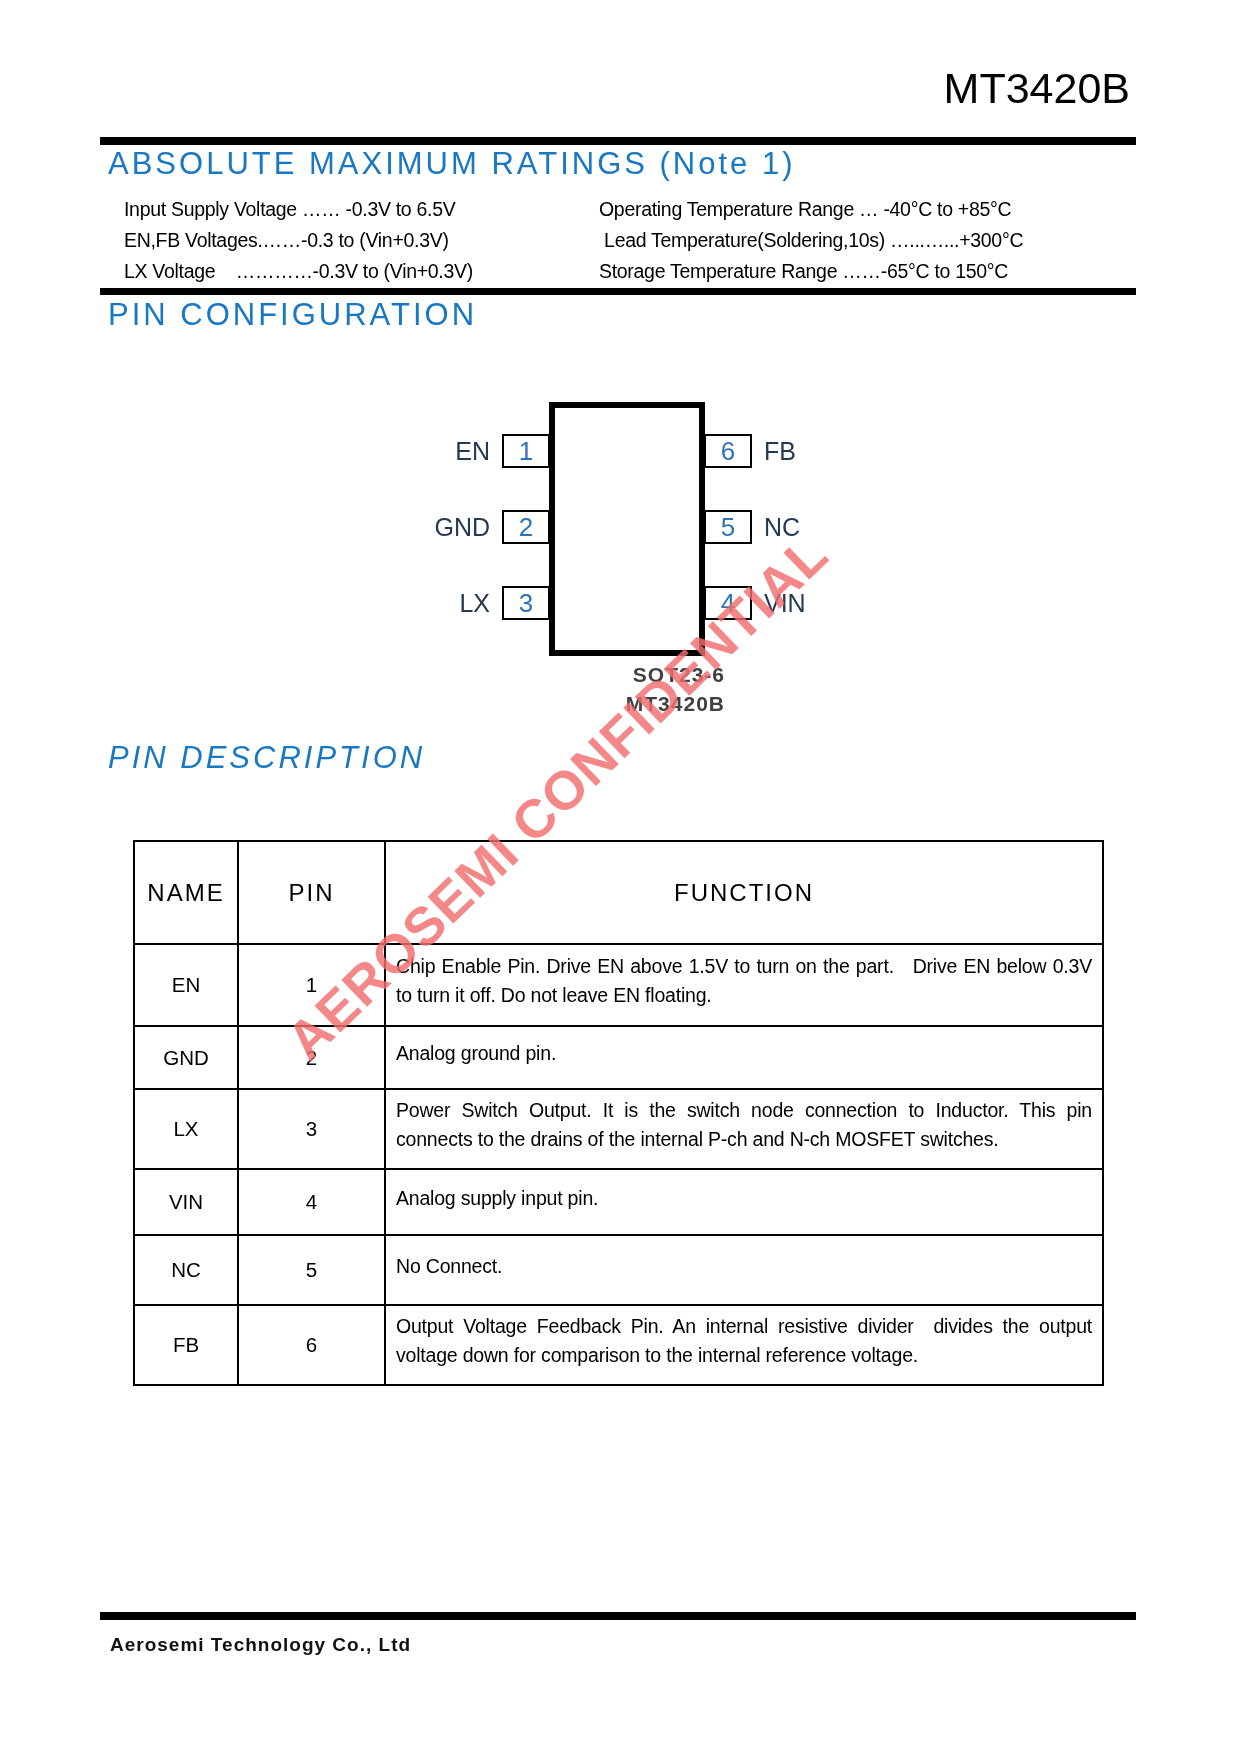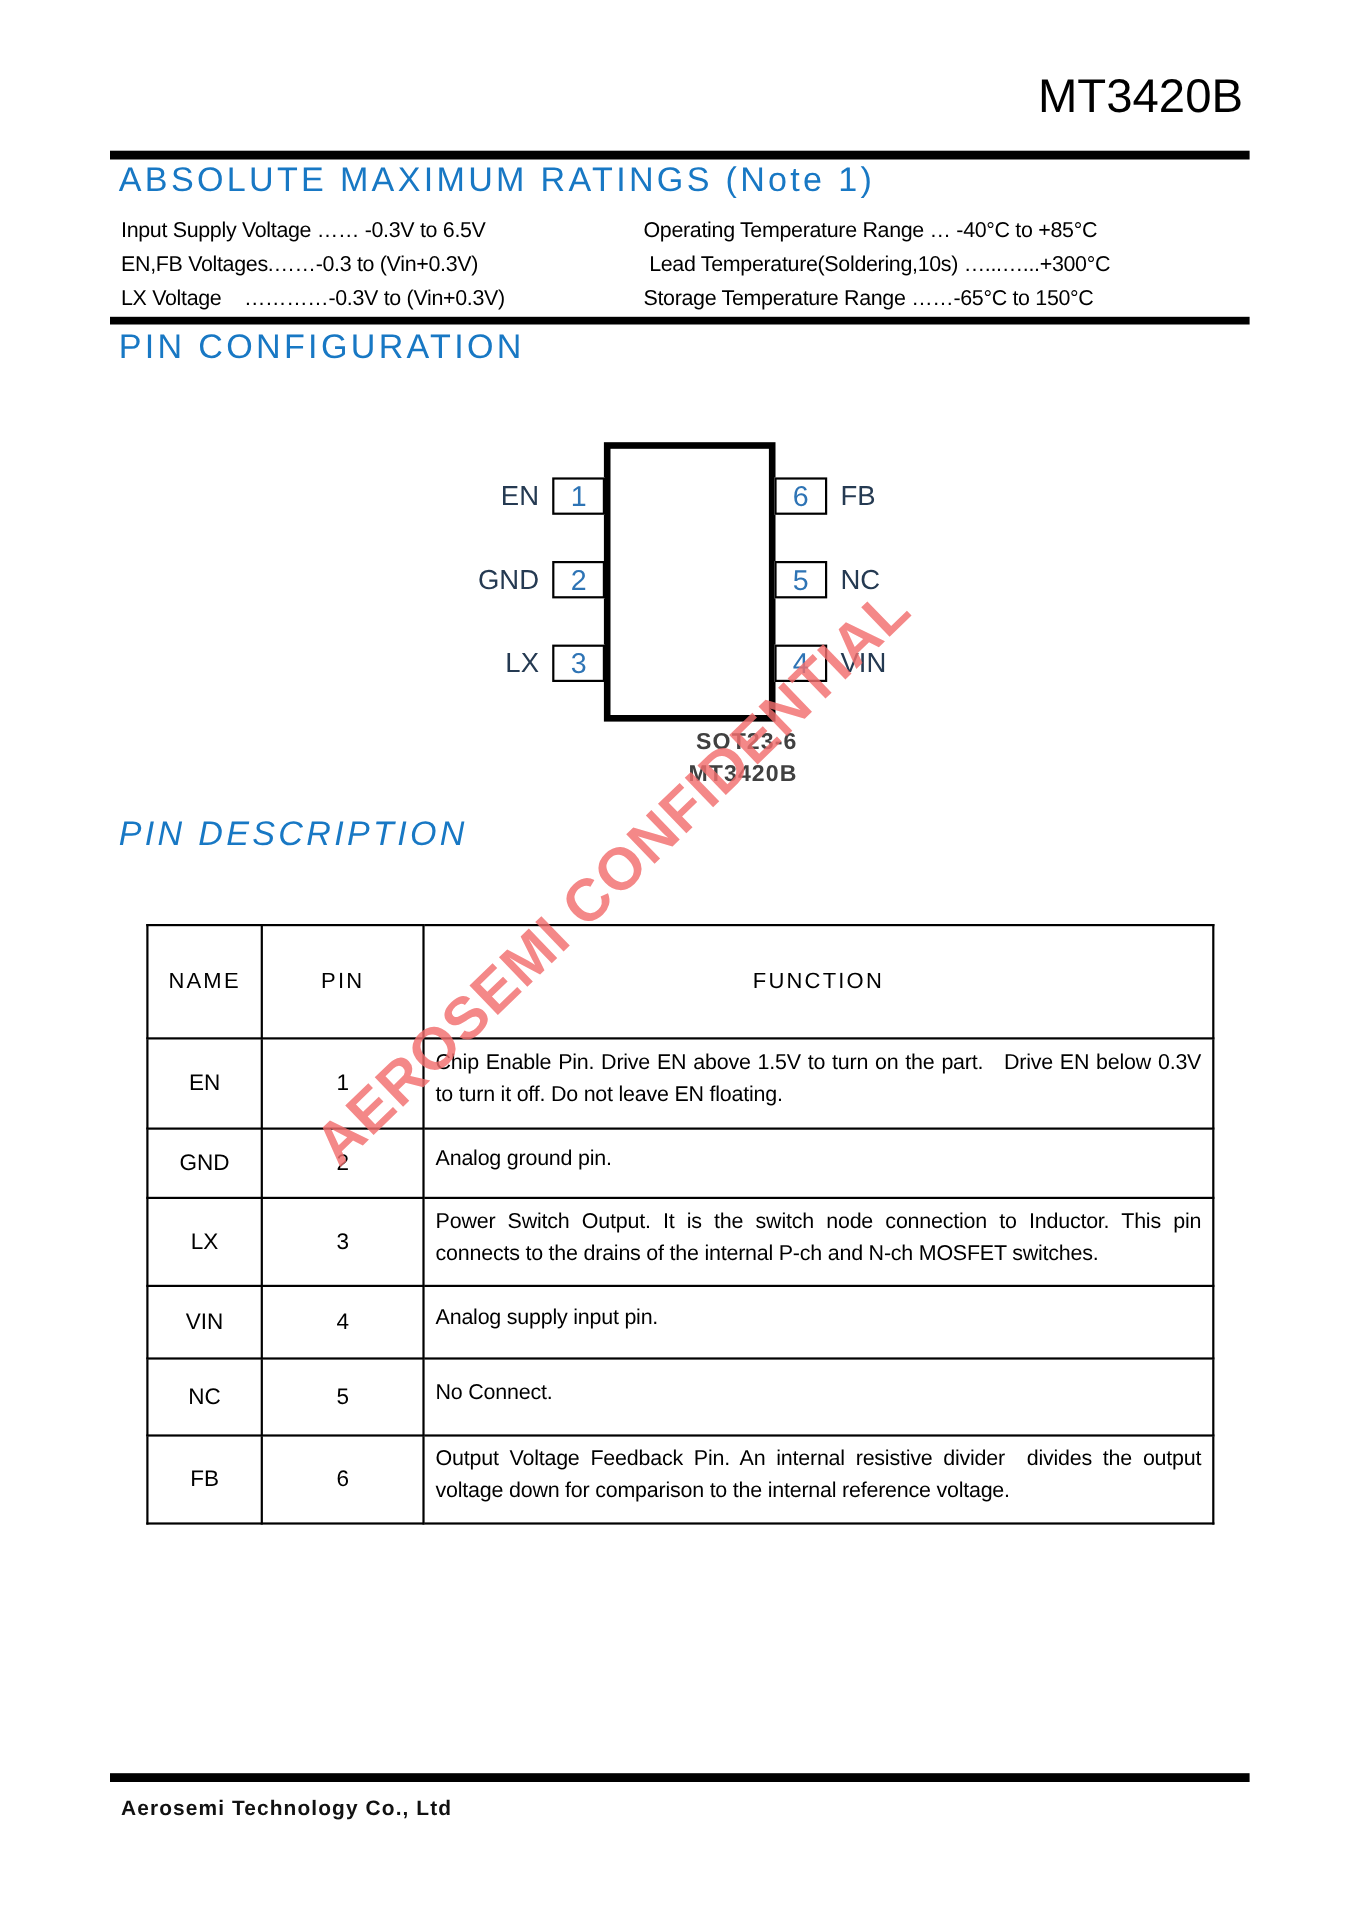--- a/index.html
+++ b/index.html
@@ -19,21 +19,21 @@
   .section-heading {
     position:absolute; left:108px; font-size:31px; font-weight:400;
     letter-spacing:3px; color:#1878c4; white-space:nowrap;
   }
   .h-absmax { top:146px;text-align:right; }
   .h-pincfg { top:297px; }
   .h-pindesc { top:740px;font-style:italic; }
   .ratings-col { position:absolute; top:194px; font-size:19.5px; line-height:31px; letter-spacing:-0.3px; }
   .ratings-left { left:110px; }
   .ratings-right { left:585px; }
-  .ratings-col div { white-space:pre; }
+  .ratings-col div { white-space:pre;margin-left:14px; }
 
   
   .ic-body {
     position:absolute; left:549px; top:402px; width:156px; height:254px;
     border:6px solid #000; background:#fff;
   }
   .pin-box {
     position:absolute; width:48px; height:34px; border:2px solid #000;
     background:#fff; text-align:center; line-height:30px;
     font-size:26px; color:#2e74b5;
@@ -52,21 +52,21 @@
   }
   .pkg-name { top:663px; } .pkg-part { top:692px; }
 
   
   table.pin-table {
     position:absolute; left:133px; top:840px; width:969px;
     border-collapse:collapse; table-layout:fixed;
   }
   .pin-table td, .pin-table th { border:2px solid #000; background:transparent; }
   .pin-table th {
-    font-weight:400; font-size:20px; letter-spacing:2px; text-align:center;
+    font-weight:400; font-size:24px; letter-spacing:2px; text-align:center;
   }
   .c-name  { width:104px; }
   .c-pin   { width:147px; }
   .c-func  { width:718px; }
   .hdr-row { height:103px; }
   .r-en { height:82px; } .r-gnd { height:63px; } .r-lx { height:78px; }
   .r-vin { height:66px; } .r-nc { height:70px; } .r-fb { height:75px; }
   .td-name, .td-pin { text-align:center; font-size:20.5px; letter-spacing:0px; }
   .td-func {
     font-size:19.5px; line-height:29px; letter-spacing:-0.2px;

